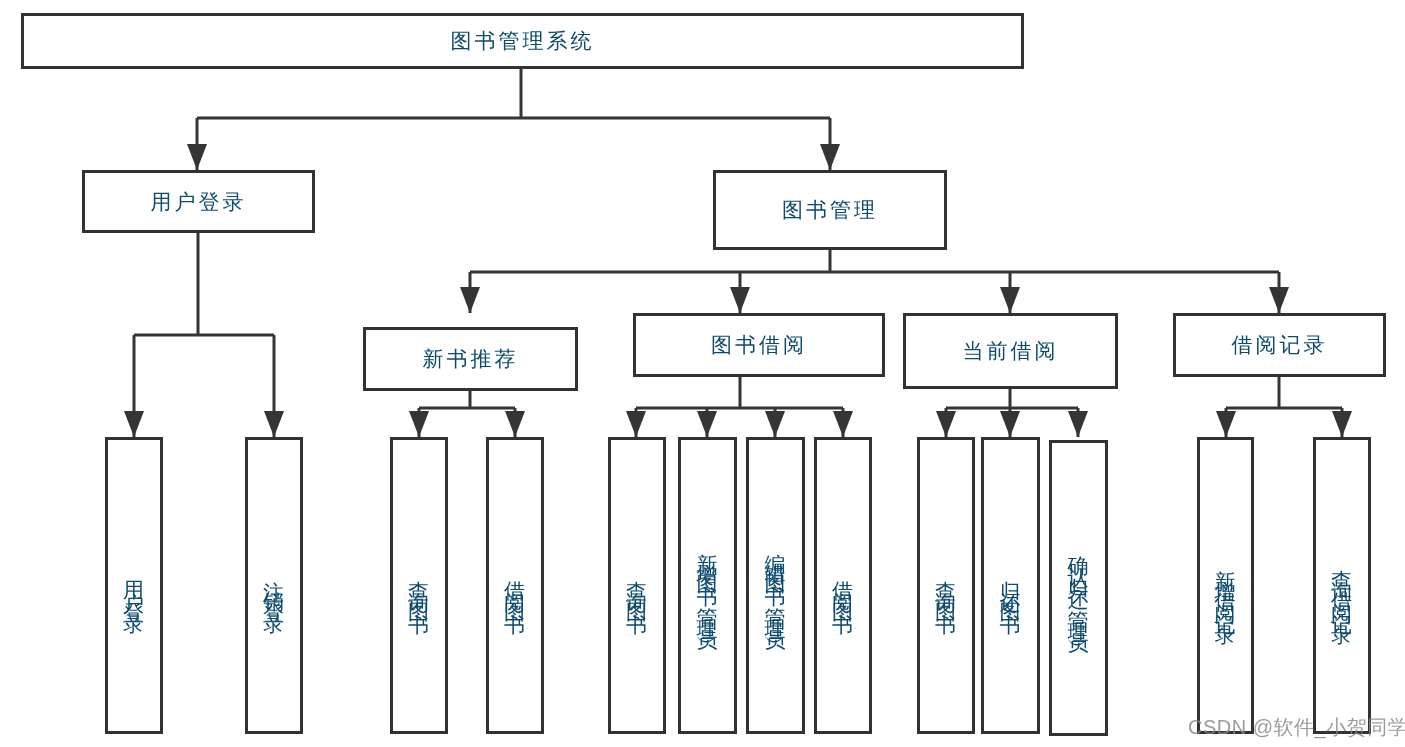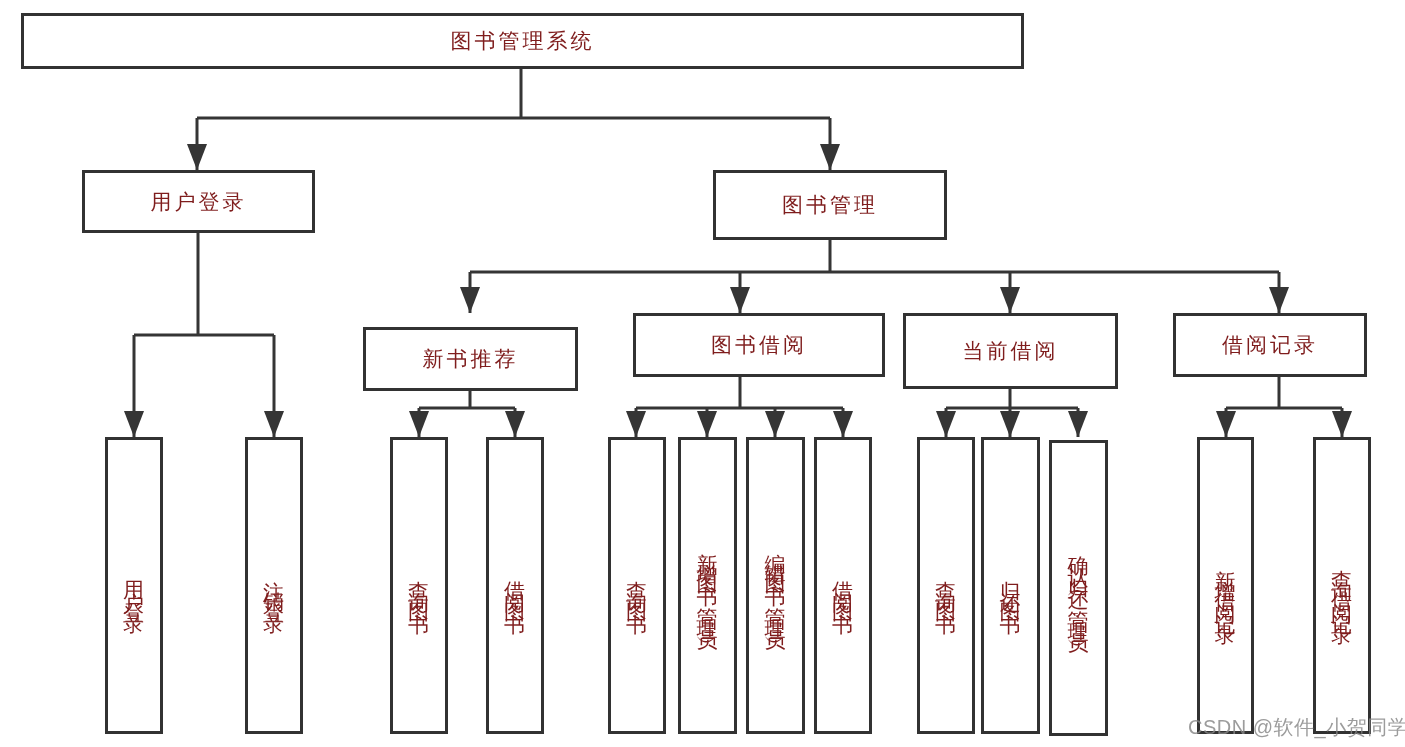--- a/index.html
+++ b/index.html
@@ -4,21 +4,21 @@
 <style>
   html,body{margin:0;padding:0;background:#ffffff;}
   .canvas{
     position:relative;width:1405px;height:747px;background:#ffffff;
     font-family:"Liberation Sans",sans-serif;color:#333333;overflow:hidden;
   }
   .canvas svg{position:absolute;left:0;top:0;}
   .box{
     position:absolute;box-sizing:border-box;background:#ffffff;
     border:3px solid #323232;display:flex;align-items:center;justify-content:center;
-    color:#7f1d1d;
+    color:#0c4a6e;
   }
   .hlabel{font-size:21px;letter-spacing:3px;white-space:nowrap;}
   .vtext{
     writing-mode:vertical-rl;text-orientation:mixed;
     font-size:21px;line-height:1;letter-spacing:11px;white-space:nowrap;
   }
   .watermark{
     position:absolute;left:1188px;top:714px;
     font-size:20px;letter-spacing:0.5px;color:rgba(134,134,134,0.82);
     white-space:nowrap;z-index:5;
@@ -63,26 +63,26 @@
     <path class="ln" marker-end="url(#arrow)" d="M946 408 V437"></path>
     <path class="ln" marker-end="url(#arrow)" d="M1010 408 V437"></path>
     <path class="ln" marker-end="url(#arrow)" d="M1078 408 V437"></path>
     <path class="ln" marker-end="url(#arrow)" d="M1226 408 V437"></path>
     <path class="ln" marker-end="url(#arrow)" d="M1342 408 V437"></path>
   </svg>
 
   <div class="box hlabel" style="left:21px;top:13px;width:1003px;height:56px;">图书管理系统</div>
 
   <div class="box hlabel" style="left:82px;top:170px;width:233px;height:63px;">用户登录</div>
-  <div class="box hlabel" style="left:713px;top:170px;width:234px;height:70px;">图书管理</div>
+  <div class="box hlabel" style="left:713px;top:170px;width:234px;height:80px;">图书管理</div>
 
   <div class="box hlabel" style="left:363px;top:327px;width:215px;height:64px;">新书推荐</div>
   <div class="box hlabel" style="left:633px;top:313px;width:252px;height:64px;">图书借阅</div>
   <div class="box hlabel" style="left:903px;top:313px;width:215px;height:76px;">当前借阅</div>
-  <div class="box hlabel" style="left:1173px;top:313px;width:194px;height:64px;">借阅记录</div>
+  <div class="box hlabel" style="left:1173px;top:313px;width:213px;height:64px;">借阅记录</div>
 
   <div class="box" style="left:105px;top:437px;width:58px;height:297px;">
     <span class="vtext">用户登录</span>
   </div>
   <div class="box" style="left:245px;top:437px;width:58px;height:297px;">
     <span class="vtext">注销登录</span>
   </div>
 
   <div class="box" style="left:390px;top:437px;width:58px;height:297px;">
     <span class="vtext">查询图书</span>

